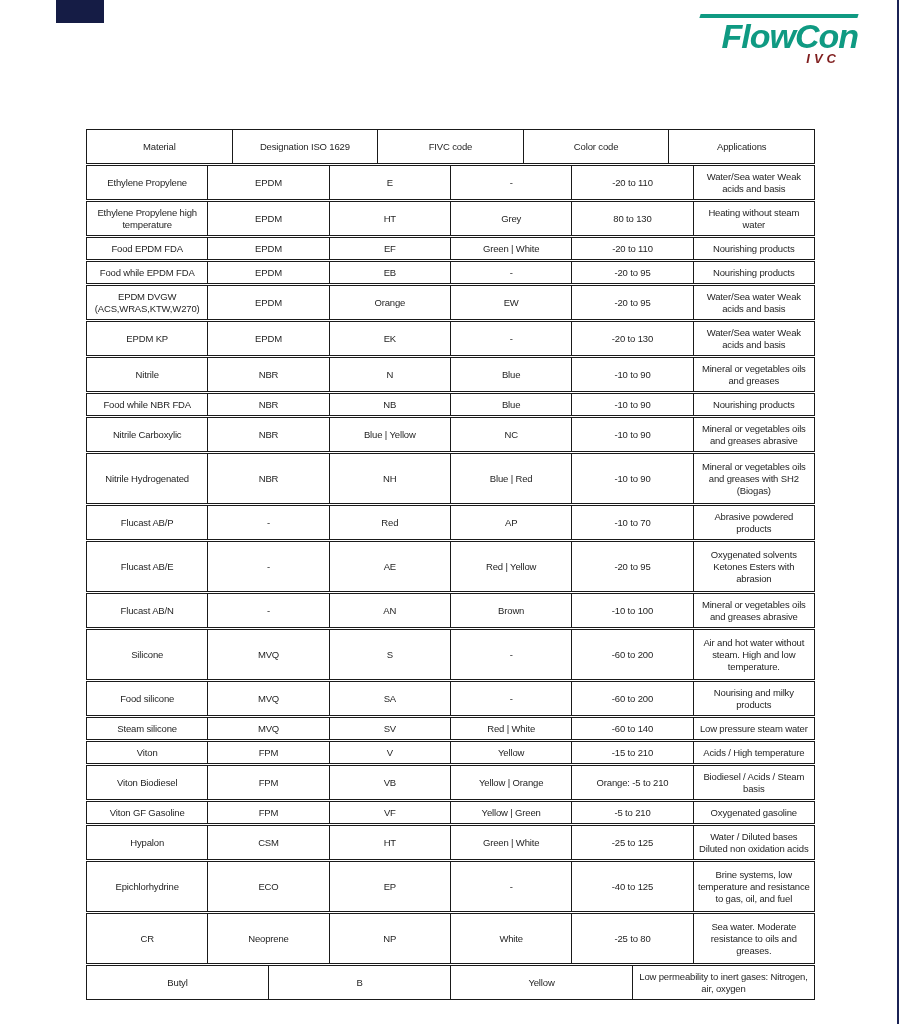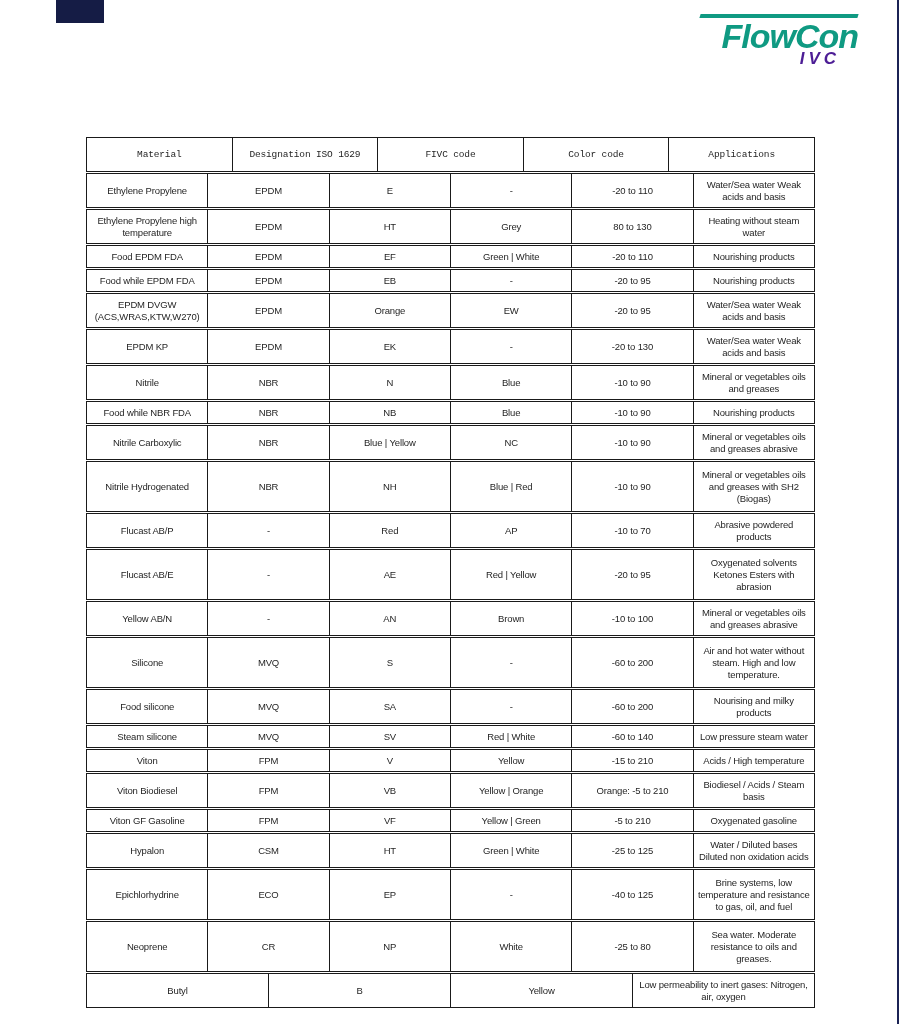--- a/index.html
+++ b/index.html
@@ -12,27 +12,27 @@
   
   .edge-line{position:absolute;right:1px;top:0;width:2px;height:1024px;background:#1b2355;}
   
   .logo{position:absolute;top:14px;right:42px;width:158px;text-align:right;}
   .logo-bar{height:4px;background:#0f9a82;margin-bottom:2px;transform:skewX(-18deg);}
   .logo-text{
     font-size:34px;font-weight:bold;font-style:italic;color:#0f9a82;
     line-height:32px;letter-spacing:-1px;text-align:right;
   }
   .logo-sub{
-    font-size:17px;font-weight:bold;font-style:italic;color:#4c1d95;
+    font-size:13px;font-weight:bold;font-style:italic;color:#7f1d1d;
     letter-spacing:4px;line-height:14px;padding-right:18px;
   }
   
   .tbl{position:absolute;left:86px;top:121px;width:729px;}
   .row{display:flex;border:1px solid #1a1a1a;margin-top:1px;background:#fff;}
-  .row:first-child{margin-top:16px;font-family:Liberation Mono, monospace;}
+  .row:first-child{margin-top:8px;}
   .cell{
     flex:1 1 0;display:flex;align-items:center;justify-content:center;
     text-align:center;padding:3px 4px;border-right:1px solid #1a1a1a;
     font-size:9.5px;line-height:12px;letter-spacing:-0.15px;min-height:21px;
     box-sizing:border-box;
   }
   .cell:last-child{border-right:none;}
   .row.header .cell{min-height:33px;}
   
   .row.r1 .cell,.row.r2 .cell,.row.r5 .cell,.row.r6 .cell,.row.r7 .cell,
@@ -150,21 +150,21 @@
     </div>
     <div class="row r12">
       <div class="cell">Flucast AB/E</div>
       <div class="cell">-</div>
       <div class="cell">AE</div>
       <div class="cell">Red | Yellow</div>
       <div class="cell">-20 to 95</div>
       <div class="cell">Oxygenated solvents Ketones Esters with abrasion</div>
     </div>
     <div class="row r13">
-      <div class="cell">Yellow AB/N</div>
+      <div class="cell">Flucast AB/N</div>
       <div class="cell">-</div>
       <div class="cell">AN</div>
       <div class="cell">Brown</div>
       <div class="cell">-10 to 100</div>
       <div class="cell">Mineral or vegetables oils and greases abrasive</div>
     </div>
     <div class="row r14">
       <div class="cell">Silicone</div>
       <div class="cell">MVQ</div>
       <div class="cell">S</div>
@@ -222,22 +222,22 @@
     </div>
     <div class="row r21">
       <div class="cell">Epichlorhydrine</div>
       <div class="cell">ECO</div>
       <div class="cell">EP</div>
       <div class="cell">-</div>
       <div class="cell">-40 to 125</div>
       <div class="cell">Brine systems, low temperature and resistance to gas, oil, and fuel</div>
     </div>
     <div class="row r22">
+      <div class="cell">CR</div>
       <div class="cell">Neoprene</div>
-      <div class="cell">CR</div>
       <div class="cell">NP</div>
       <div class="cell">White</div>
       <div class="cell">-25 to 80</div>
       <div class="cell">Sea water. Moderate resistance to oils and greases.</div>
     </div>
     <div class="row r23">
       <div class="cell">Butyl</div>
       <div class="cell">B</div>
       <div class="cell">Yellow</div>
       <div class="cell">Low permeability to inert gases: Nitrogen, air, oxygen</div>

